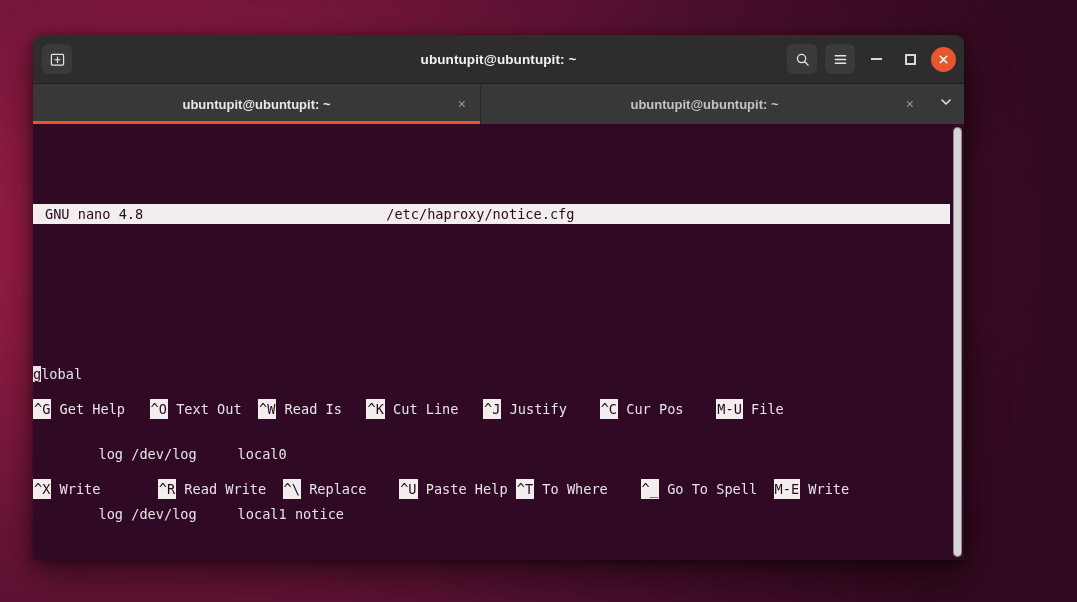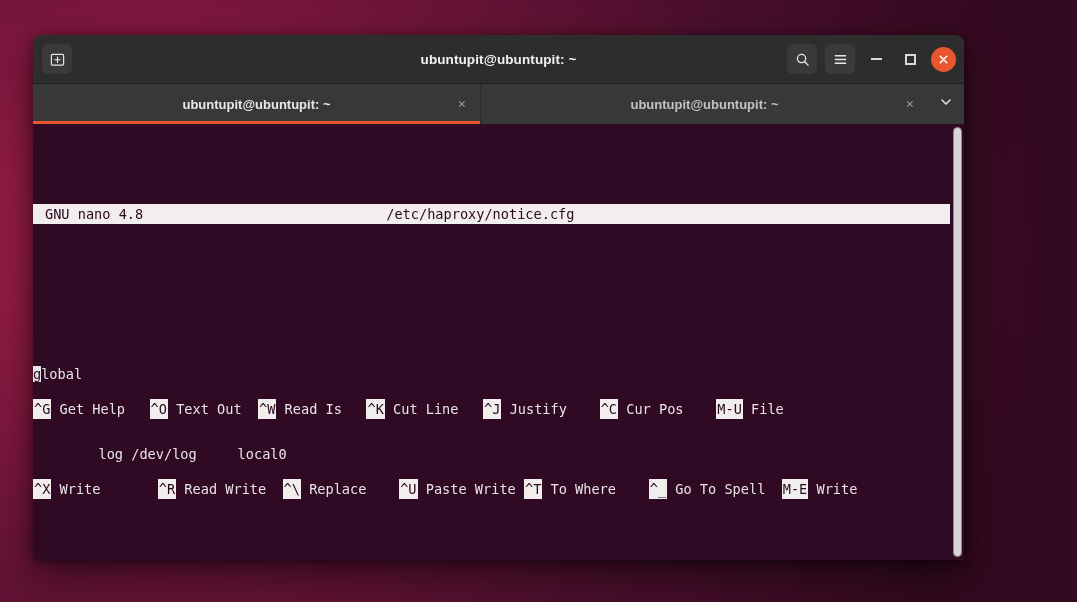--- a/index.html
+++ b/index.html
@@ -326,20 +326,21 @@
         <span>GNU nano 4.8</span>
         <span class="nt-file">/etc/haproxy/notice.cfg</span>
       </div>
 
       
       <div class="code-area">
 
         <div class="line"><span class="cursor">g</span><span>lobal</span></div>
 
         <div class="line">        log /dev/log     local0</div>
+        <div class="line">        log /dev/log     local1 notice</div>
         
         
         
         
         
         
         
         
         
         
@@ -375,21 +376,21 @@
           <span class="sc"><span class="sc-key">M-U</span><span class="sc-lbl"> </span><span class="sc-lbl">File</span></span>
         </div>
 
         <div class="sc-row">
           <span class="sc"><span class="sc-key">^X</span><span class="sc-lbl"> </span><span class="sc-lbl">Write</span></span>
           <span class="sc-lbl">       </span>
           <span class="sc"><span class="sc-key">^R</span><span class="sc-lbl"> </span><span class="sc-lbl">Read Write</span></span>
           <span class="sc-lbl">  </span>
           <span class="sc"><span class="sc-key">^\</span><span class="sc-lbl"> </span><span class="sc-lbl">Replace</span></span>
           <span class="sc-lbl">    </span>
-          <span class="sc"><span class="sc-key">^U</span><span class="sc-lbl"> </span><span class="sc-lbl">Paste Write</span></span>
+          <span class="sc"><span class="sc-key">^U</span><span class="sc-lbl"> </span><span class="sc-lbl">Paste Help</span></span>
           <span class="sc-lbl"> </span>
           <span class="sc"><span class="sc-key">^T</span><span class="sc-lbl"> </span><span class="sc-lbl">To Where</span></span>
           <span class="sc-lbl">    </span>
           <span class="sc"><span class="sc-key">^_</span><span class="sc-lbl"> </span><span class="sc-lbl">Go To Spell</span></span>
           <span class="sc-lbl">  </span>
           <span class="sc"><span class="sc-key">M-E</span><span class="sc-lbl"> </span><span class="sc-lbl">Write</span></span>
         </div>
 
       </div>
     </div>

